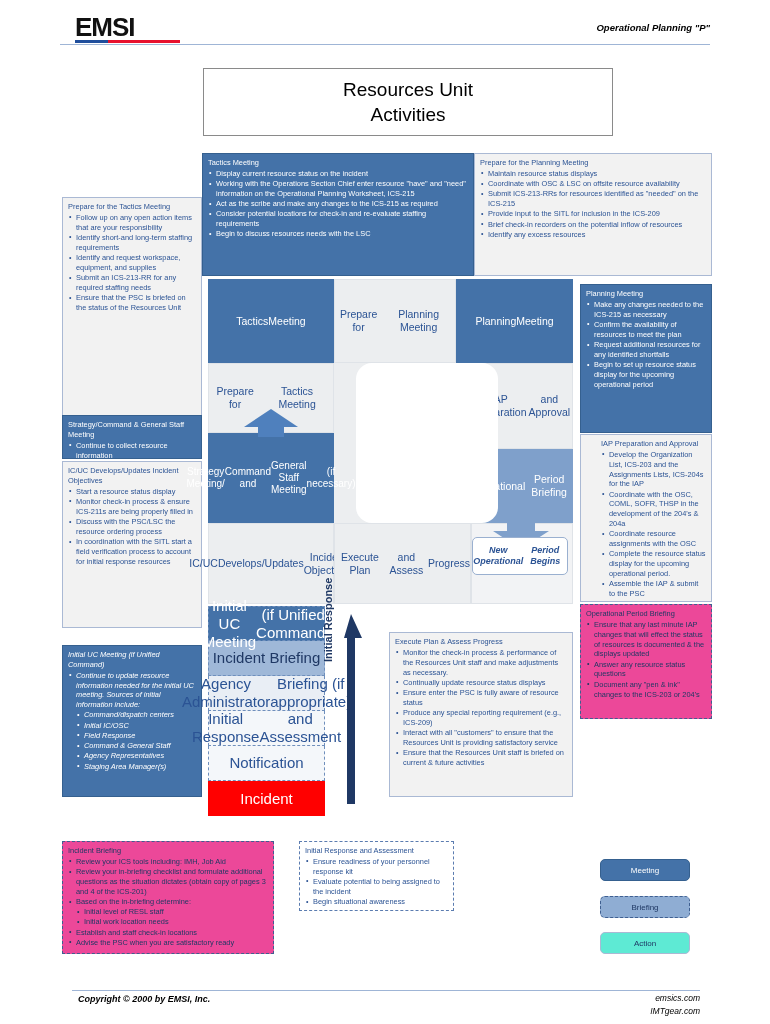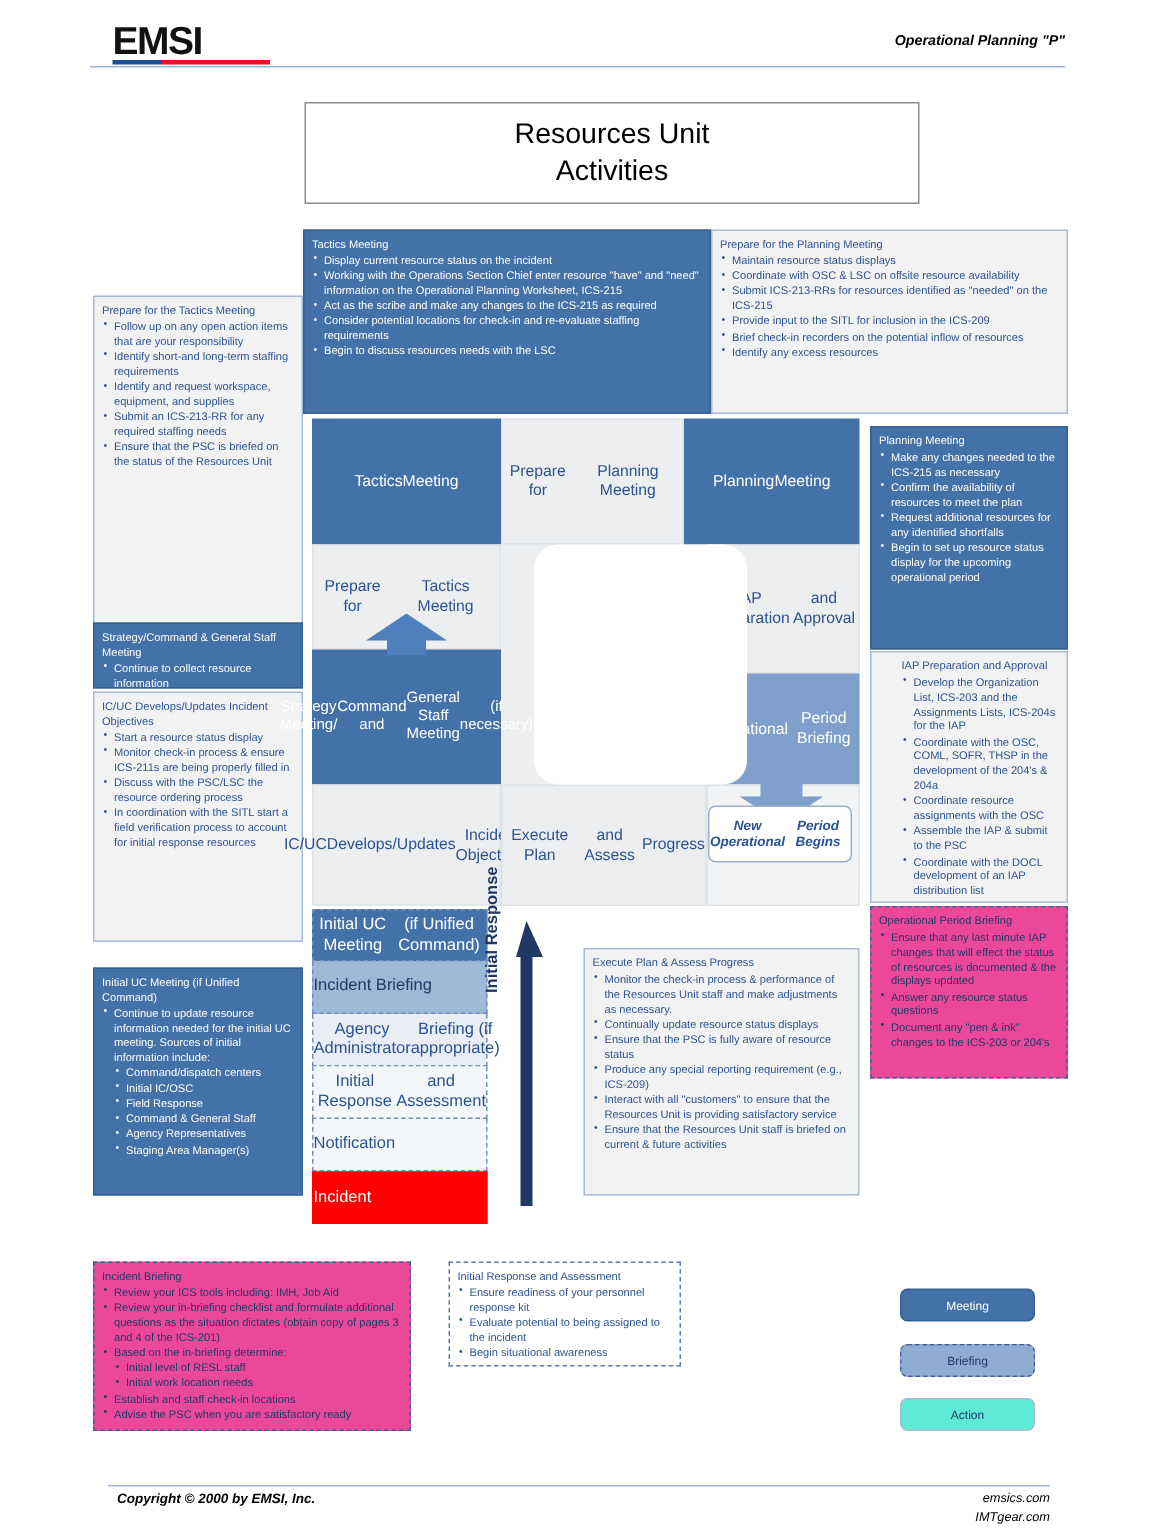--- a/index.html
+++ b/index.html
@@ -83,22 +83,22 @@
     position:absolute; left:264px; top:258px; width:96px; height:38px;
     background:#ffffff; border:1px solid #9ab0d0; border-radius:5px;
     display:flex; align-items:center; justify-content:center; text-align:center;
     font-style:italic; font-weight:bold; font-size:9px; color:#2b5394; z-index:7;
     line-height:1.25;
   }
 
   
   #stack { position:absolute; left:208px; top:606px; width:117px; }
   .sbox {
-    display:flex; align-items:center; justify-content:flex-start; text-align:center;
-    font-size:11px; line-height:1.2; height:35px; border:1px dashed #6f8fbc;
+    display:flex; align-items:center; justify-content:center; text-align:center;
+    font-size:15px; line-height:1.2; height:35px; border:1px dashed #6f8fbc;
     border-top:none;
   }
   .s-blue  { background:#4472a8; color:#ffffff; border:1px dashed #6f8fbc; }
   .s-mid   { background:#9fb8d8; color:#1f3864; }
   .s-pale  { background:#e9eef5; color:#2b5394; }
   .s-pale2 { background:#f4f7fa; color:#2b5394; }
   .s-red   { background:#ff0000; color:#ffffff; border:1px solid #ff0000; }
 
   
   #vert-arrow { position:absolute; left:340px; top:614px; width:22px; height:190px; }
@@ -184,20 +184,21 @@
       <li>Begin to set up resource status display for the upcoming operational period</li>
     </ul>
 </div>
 
 <div class="panel p-white" style="left:580px; top:434px; width:132px; height:168px;padding-left:20px;">
   <div class="hd">IAP Preparation and Approval</div>
   <ul>
       <li>Develop the Organization List, ICS-203 and the Assignments Lists, ICS-204s for the IAP</li>
       <li>Coordinate with the OSC, COML, SOFR, THSP in the development of the 204's &amp; 204a</li>
       <li>Coordinate resource assignments with the OSC</li>
+      <li>Complete the resource status display for the upcoming operational period.</li>
       <li>Assemble the IAP &amp; submit to the PSC</li>
       <li>Coordinate with the DOCL development of an IAP distribution list</li>
     </ul>
 </div>
 
 <div class="panel p-midblue" style="left:580px; top:604px; width:132px; height:115px;">
   <div class="hd">Operational Period Briefing</div>
   <ul>
       <li>Ensure that any last minute IAP changes that will effect the status of resources is documented &amp; the displays updated</li>
       <li>Answer any resource status questions</li>
@@ -215,41 +216,41 @@
 <div class="panel p-white" style="left:62px; top:461px; width:140px; height:167px;">
   <div class="hd">IC/UC Develops/Updates Incident Objectives</div>
   <ul>
       <li>Start a resource status display</li>
       <li>Monitor check-in process &amp; ensure ICS-211s are being properly filled in</li>
       <li>Discuss with the PSC/LSC the resource ordering process</li>
       <li>In coordination with the SITL start a field verification process to account for initial response resources</li>
     </ul>
 </div>
 
-<div class="panel p-blue" style="left:62px; top:645px; width:140px; height:152px;">
+<div class="panel p-blue" style="left:62px; top:645px; width:140px; height:152px;font-style:italic;">
   <div class="hd">Initial UC Meeting (if Unified Command)</div>
   <ul>
       <li>Continue to update resource information needed for the initial UC meeting.  Sources of initial information include:</li>
     </ul>
   <ul style="margin-left:8px">
       <li>Command/dispatch centers</li>
       <li>Initial IC/OSC</li>
       <li>Field Response</li>
       <li>Command &amp; General Staff</li>
       <li>Agency Representatives</li>
       <li>Staging Area Manager(s)</li>
     </ul>
 </div>
 
 <div class="panel p-white" style="left:389px; top:632px; width:184px; height:165px;">
   <div class="hd">Execute Plan &amp; Assess Progress</div>
   <ul>
       <li>Monitor the check-in process &amp; performance of the Resources Unit staff and make adjustments as necessary.</li>
       <li>Continually update resource status displays</li>
-      <li>Ensure that the PSC is fully aware of resource status</li>
+      <li>Ensure enter the PSC is fully aware of resource status</li>
       <li>Produce any special reporting requirement (e.g., ICS-209)</li>
       <li>Interact with all "customers" to ensure that the Resources Unit is providing satisfactory service</li>
       <li>Ensure that the Resources Unit staff is briefed on current &amp; future activities</li>
     </ul>
 </div>
 
 <div class="panel p-midblue" style="left:62px; top:841px; width:212px; height:113px;">
   <div class="hd">Incident Briefing</div>
   <ul>
       <li>Review your ICS tools including: IMH, Job Aid</li>

